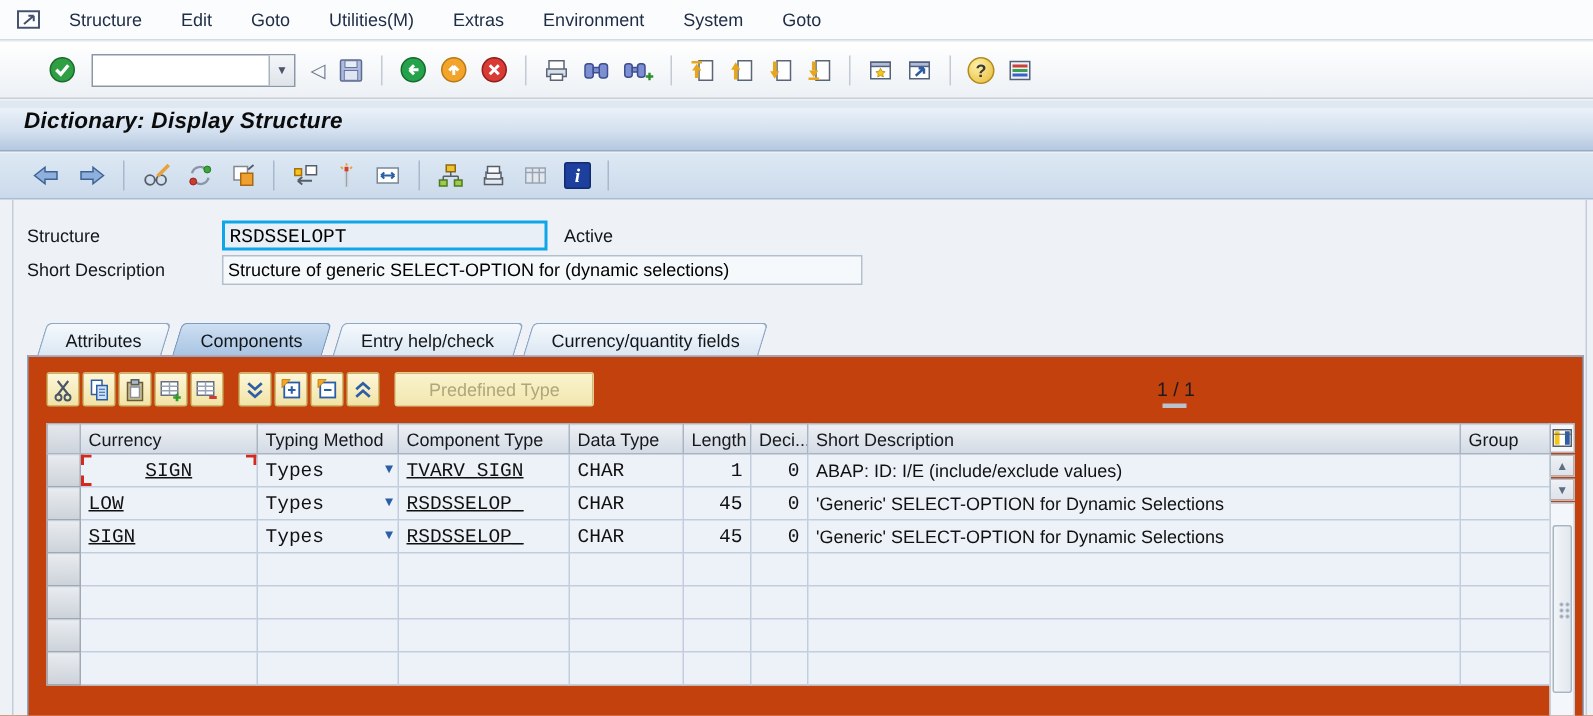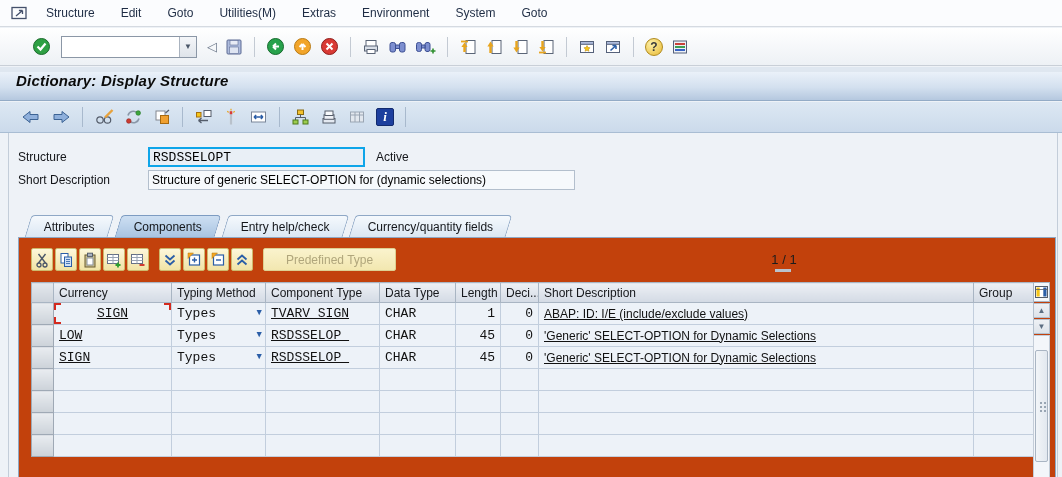--- a/index.html
+++ b/index.html
@@ -57,21 +57,21 @@
   #posind { position:absolute; left:735px; top:14px; width:60px; text-align:center; font-size:13px; color:#1c1c1c; }
   #posdash { position:absolute; left:756px; top:31px; width:16px; height:3px; background:#b9c2cd; }
 
   
   #comptable { position:absolute; left:12px; top:44px; width:1002px; border-collapse:collapse; table-layout:fixed; background:#edf2f8; }
   #comptable th { height:20px; background:linear-gradient(#edf0f5,#d3dae4); border:1px solid #a9b5c3; font-weight:normal; font-size:12px; text-align:left; padding:0 5px; white-space:nowrap; overflow:hidden; color:#16181c; }
   #comptable th.sel-h { background:linear-gradient(#e4e8ed,#ccd2da); }
   #comptable td { height:22px; border:1px solid #c2cedd; font-size:13px; font-family:"Liberation Mono",monospace; padding:0 5px; white-space:nowrap; overflow:hidden; }
   #comptable td.sel { background:linear-gradient(#e9ecf0,#ccd2d9); border:1px solid #9fa9b5; }
   #comptable td.num { text-align:right; }
-  #comptable td.desc { font-family:"Liberation Sans",sans-serif; font-size:12px;text-decoration:underline; }
+  #comptable td.desc { font-family:"Liberation Sans",sans-serif; font-size:12px; }
   .link { text-decoration:underline; }
   td.typcell { position:relative; padding-right:16px; }
   .typ-dd { position:absolute; right:3px; top:6px; font-size:9px; color:#2b5ea7; line-height:1; }
   td.focuscell { position:relative;text-align:center; }
   .fm { position:absolute; width:7px; height:7px; }
   .fm-tl { left:0; top:0; border-left:2px solid #d42a1e; border-top:2px solid #d42a1e; }
   .fm-tr { right:0; top:0; border-right:2px solid #d42a1e; border-top:2px solid #d42a1e; }
   .fm-bl { left:0; bottom:0; border-left:2px solid #d42a1e; border-bottom:2px solid #d42a1e; }
 
   

